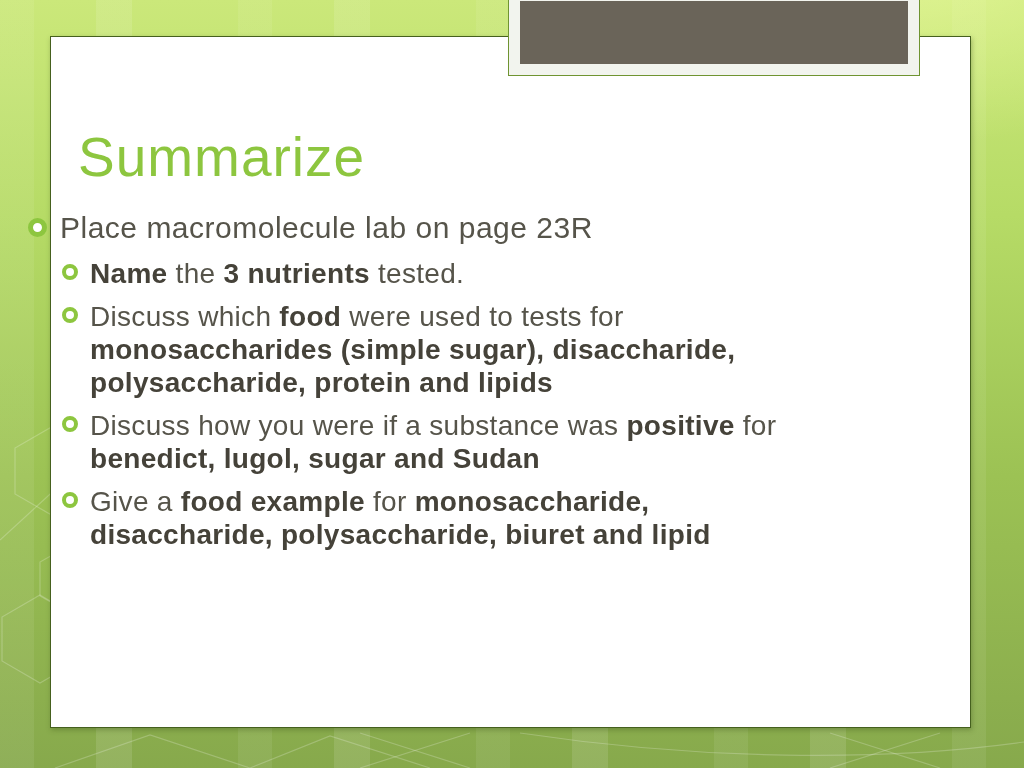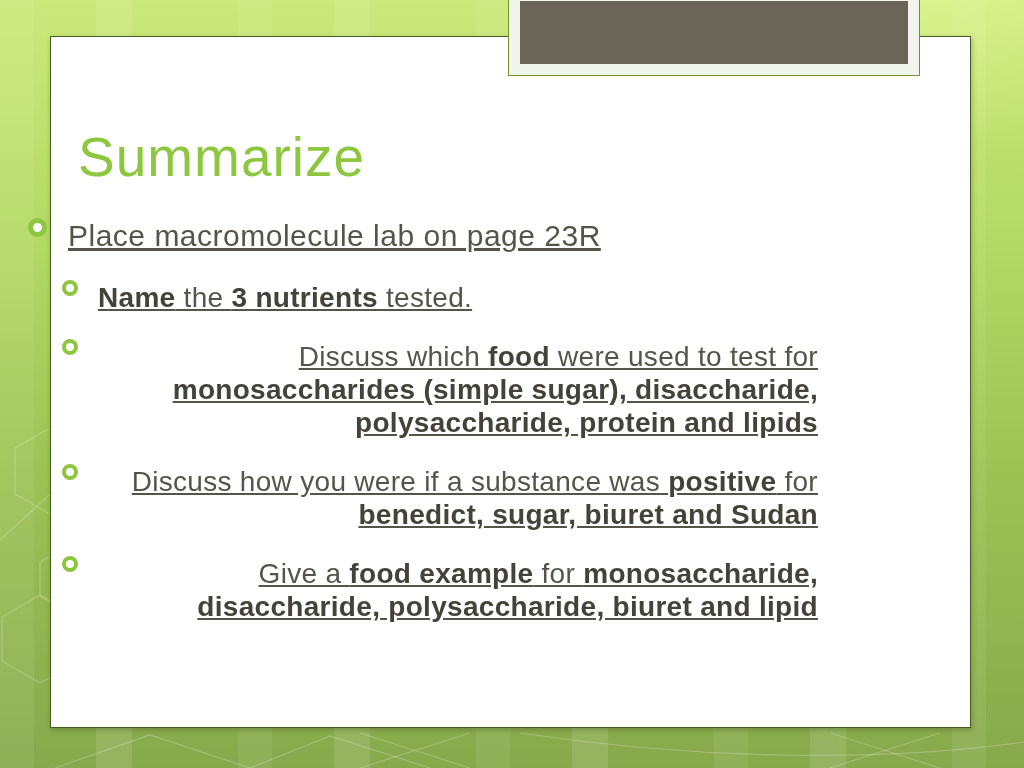--- a/index.html
+++ b/index.html
@@ -29,26 +29,26 @@
   .frame .gray-box { width:100%; height:100%; background:var(--placeholder_gray,#6a6459); }
 
   .title {
     position:absolute; left:78px; top:126px;
     font-size:55px; line-height:1.15; letter-spacing:1px;
     color:var(--title,#8dc63f); z-index:2;
   }
 
   .bullets { position:absolute; left:24px; top:210px; width:886px; z-index:2; }
   .row { display:flex; align-items:flex-start; color:var(--text,#56544a); }
-  .row p { margin:8px;text-decoration:underline; }
+  .row p { margin:0; }
   .ring { flex:none; border-radius:50%; background:#fff; border-style:solid; border-color:var(--bullet,#8dc63f); }
   .l1 { margin:0 0 12px 4px;  font-size:30px; line-height:35px; letter-spacing:0.5px; }
   .l1 .ring { width:9px; height:9px; border-width:5px;   margin:8px 13px 0 0; }
   .l1 p { max-width:730px; }
-  .l2 { margin:0 0 10px 38px; font-size:28px; line-height:33px; letter-spacing:0.3px;text-align:right; }
+  .l2 { margin:0 0 10px 38px; font-size:28px; line-height:33px; letter-spacing:0.3px; }
   .l2 .ring { width:8px; height:8px; border-width:4.5px; margin:7px 12px 0 0; }
   .l2 p { max-width:720px; }
   .row b { color:var(--bold_text,#454239); font-weight:700; }
 </style>
 </head>
 <body>
 
 <svg id="deco" width="1024" height="768" viewBox="0 0 1024 768">
   <g fill="none" stroke="rgba(255,255,255,0.22)" stroke-width="1.2">
     <polygon points="55,425 95,448 95,494 55,517 15,494 15,448"></polygon>
@@ -76,23 +76,23 @@
     <div class="row l1">
       <span class="ring"></span>
       <p><span>Place macromolecule lab on page 23R</span></p>
     </div>
     <div class="row l2">
       <span class="ring"></span>
       <p><b>Name</b><span> the </span><b>3 nutrients</b><span> tested.</span></p>
     </div>
     <div class="row l2">
       <span class="ring"></span>
-      <p><span>Discuss which </span><b>food</b><span> were used to test for </span><b>monosaccharides (simple sugar), disaccharide, polysaccharide, protein and lipids</b></p>
+      <p><span>Discuss which </span><b>food</b><span> were used to tests for </span><b>monosaccharides (simple sugar), disaccharide, polysaccharide, protein and lipids</b></p>
     </div>
     <div class="row l2">
       <span class="ring"></span>
-      <p><span>Discuss how you were if a substance was </span><b>positive</b><span> for </span><b>benedict, sugar, biuret and Sudan</b></p>
+      <p><span>Discuss how you were if a substance was </span><b>positive</b><span> for </span><b>benedict, lugol, sugar and Sudan</b></p>
     </div>
     <div class="row l2">
       <span class="ring"></span>
       <p><span>Give a </span><b>food example</b><span> for </span><b>monosaccharide, disaccharide, polysaccharide, biuret and lipid</b></p>
     </div>
   </div>
 
 </body></html>

